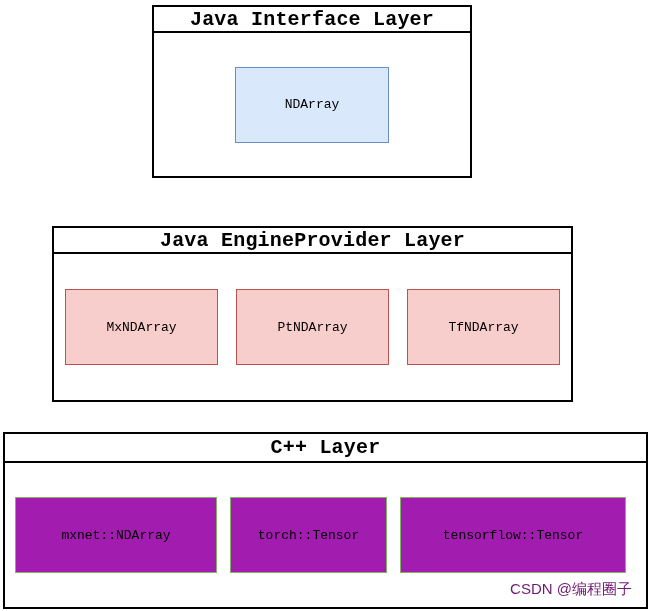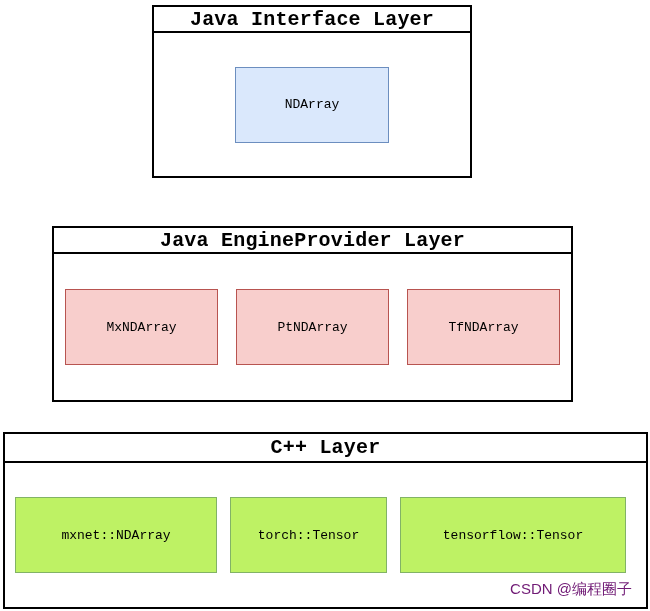--- a/index.html
+++ b/index.html
@@ -43,21 +43,21 @@
     box-sizing: border-box;
     height: 76px;
     display: flex;
     align-items: center;
     justify-content: center;
     font-size: 13px;
     white-space: nowrap;
   }
   .node-blue  { background: #dae8fc; border: 1.5px solid #6c8ebf; width: 154px; }
   .node-pink  { background: #f8cecc; border: 1.5px solid #b85450; width: 153px; }
-  .node-green { background: #bef264; border: 1.5px solid #82b366; }
+  .node-green { background: #a21caf; border: 1.5px solid #82b366; }
 
   #layer-java-interface { left: 152px; top: 5px;   width: 320px; height: 173px; }
   #layer-engineprovider { left: 52px;  top: 217px; width: 521px; height: 176px; margin-top: 9px; }
   #layer-cpp            { left: 3px;   top: 432px; width: 645px; height: 177px; }
 
   #layer-engineprovider .layer-body { gap: 18px; text-align: right; }
   #layer-cpp .layer-header { height: 27px; }
   #layer-cpp .layer-body {
     justify-content: flex-start;
     padding-left: 10px;

